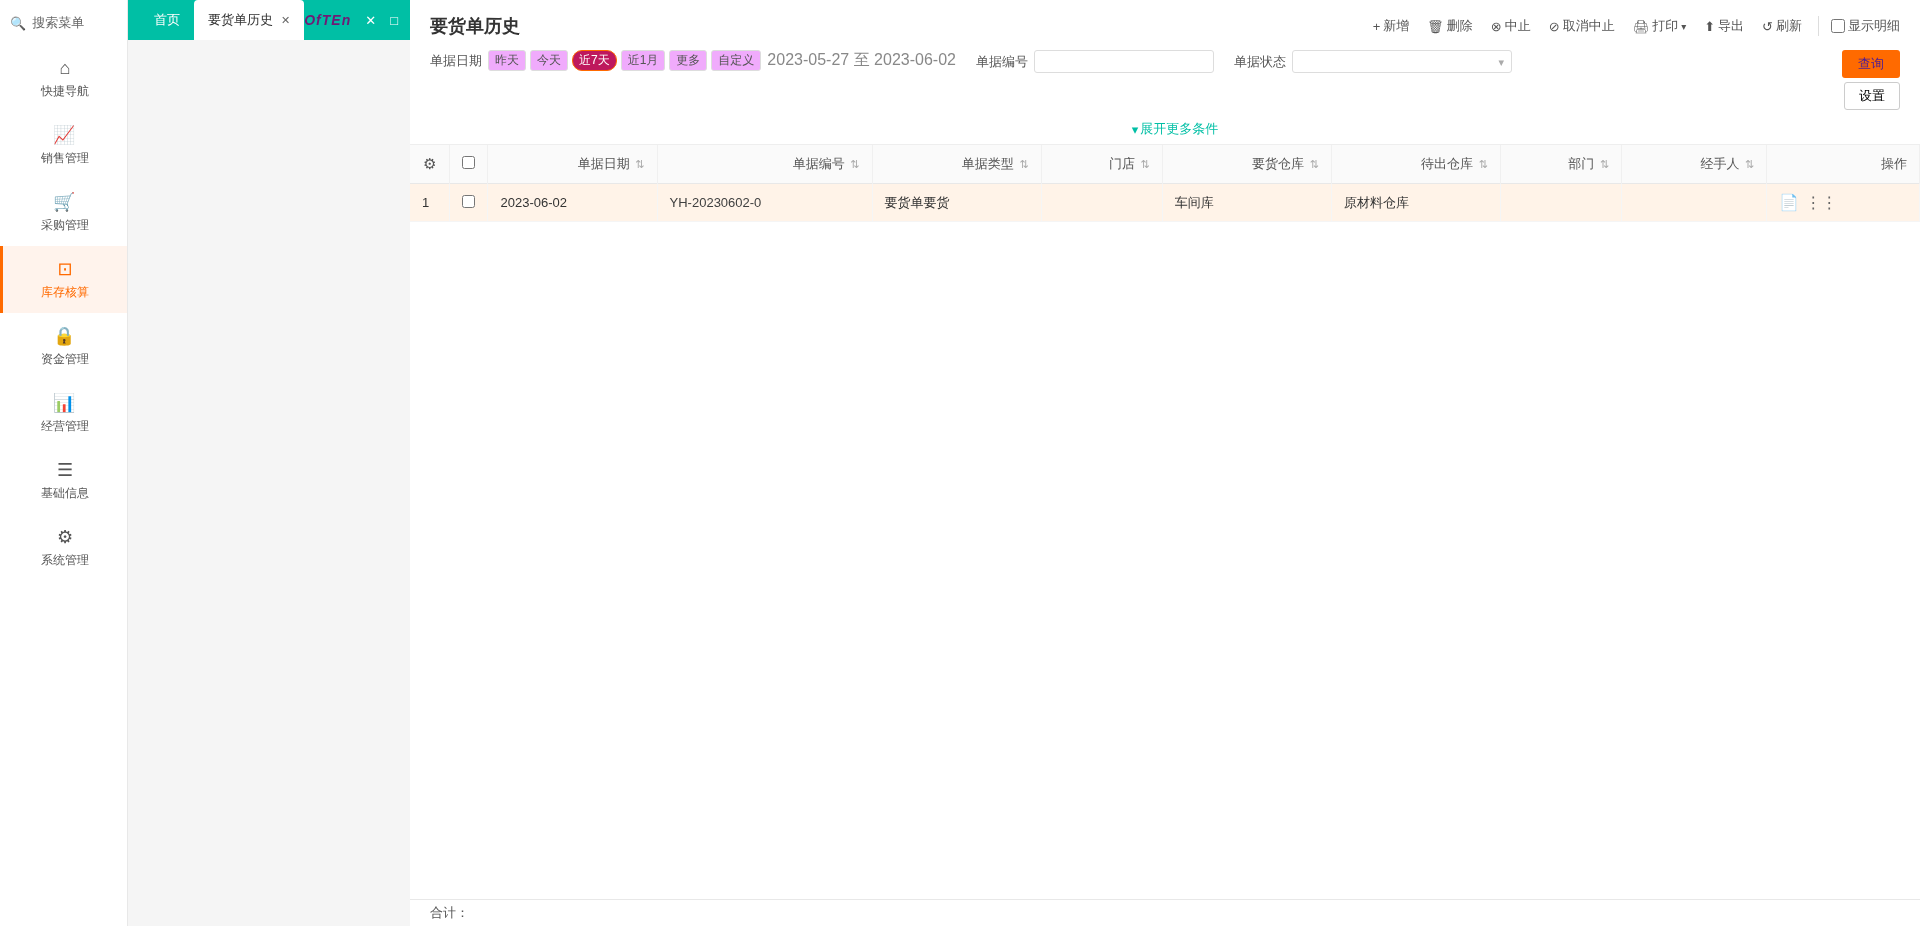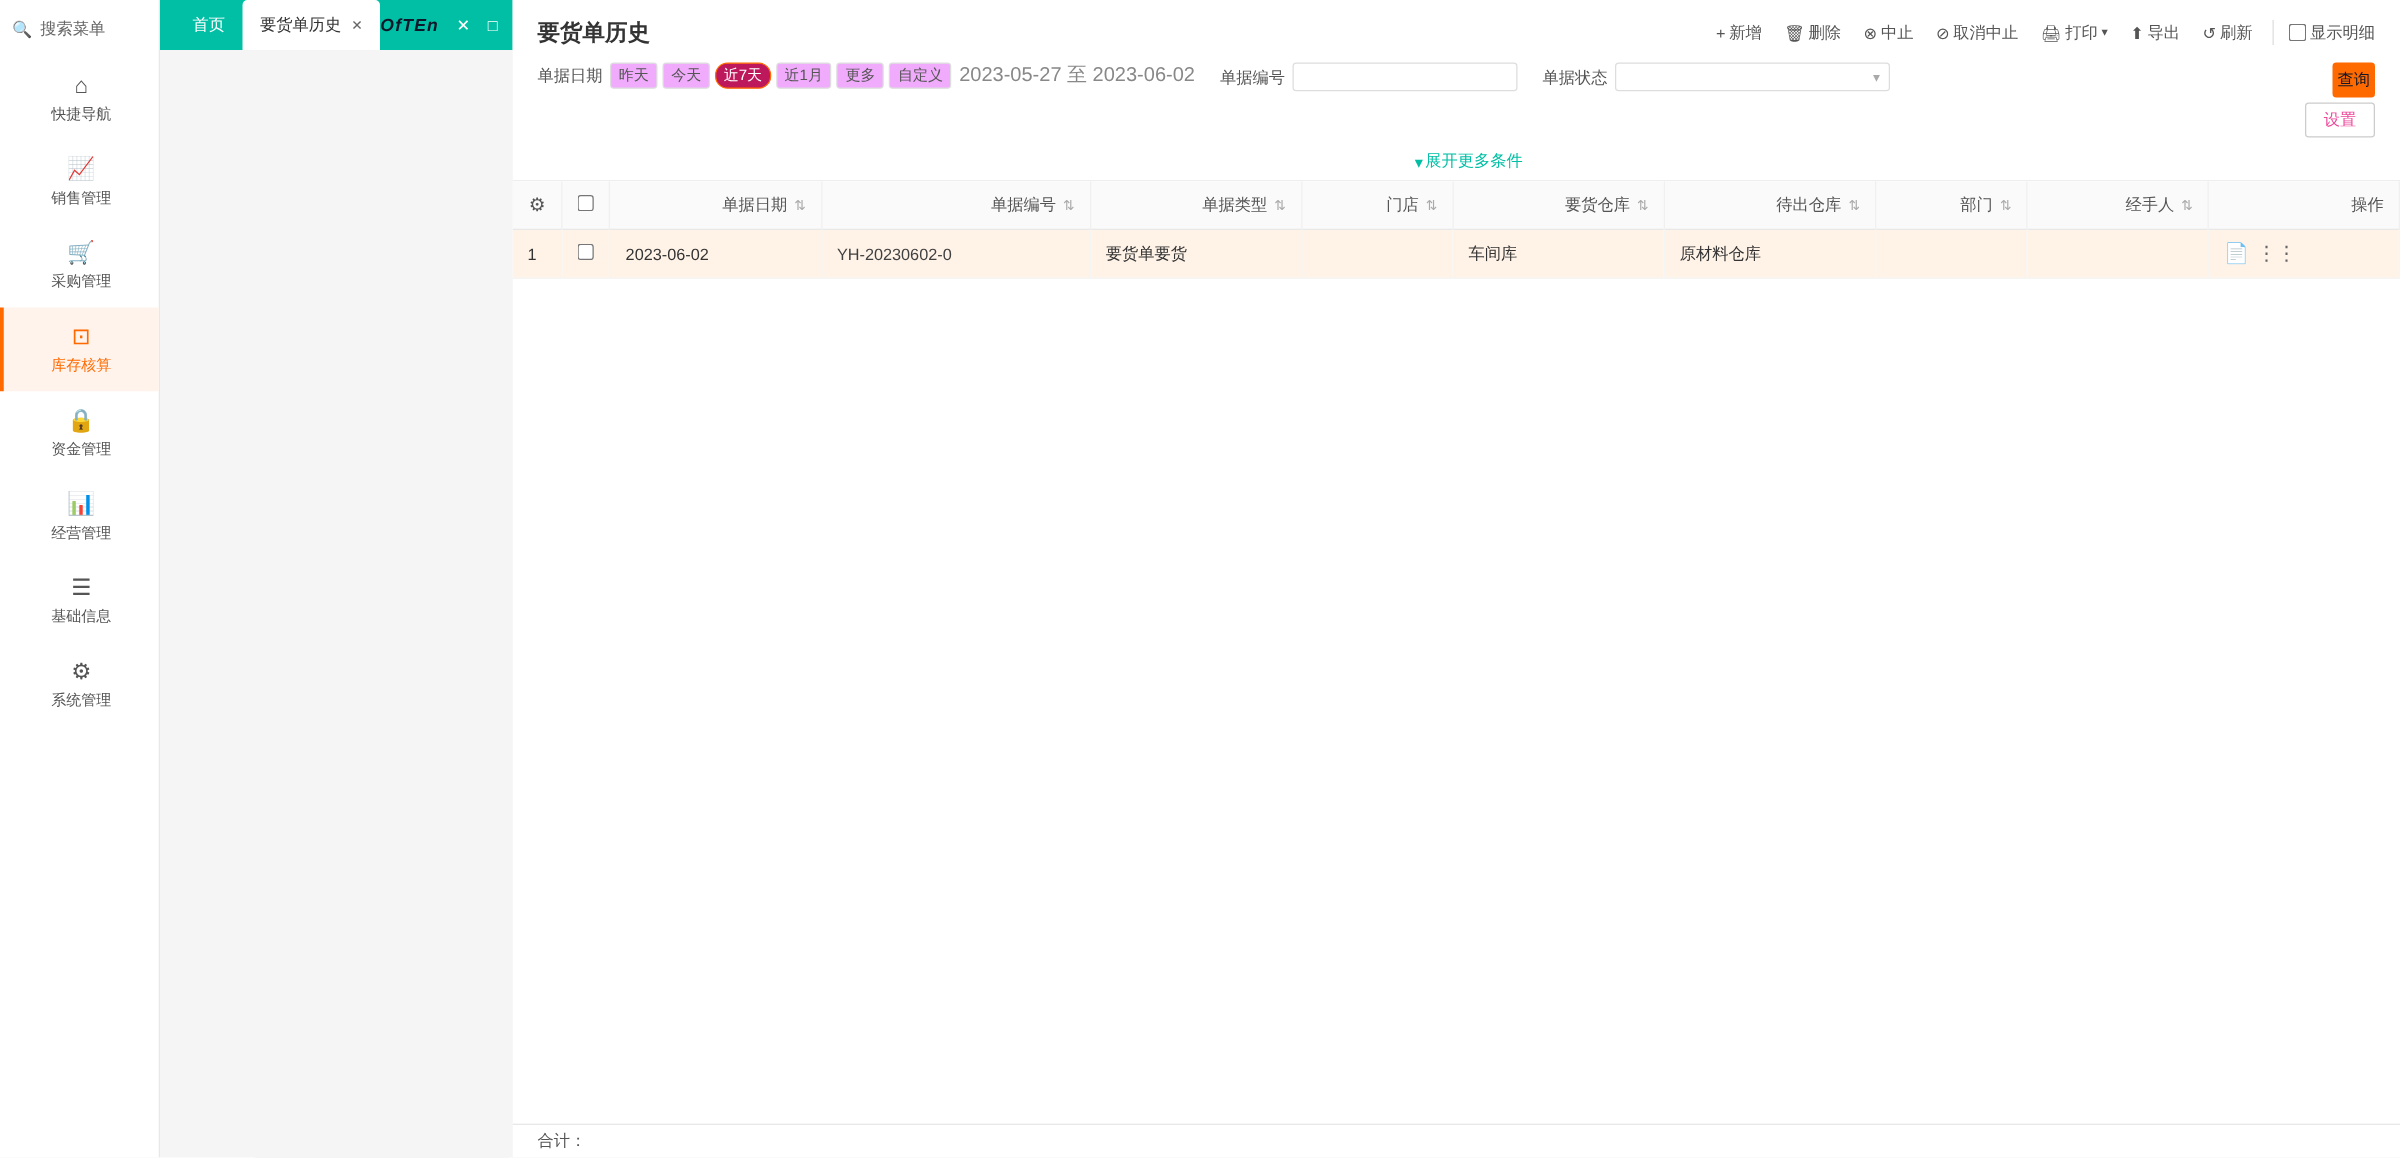--- a/index.html
+++ b/index.html
@@ -123,30 +123,30 @@
       gap: 3px;
       cursor: pointer;
       font-size: 13px;
       color: #555;
       background: none;
       border: none;
       padding: 2px 4px;
     }
     .btn-primary {
       background: #ff6a00;
-      color: #0f172a;
+      color: #4c1d95;
       border: none;
       border-radius: 3px;
-      padding: 5px 4px;
+      padding: 5px 16px;
       cursor: pointer;
       font-size: 13px;
     }
     .btn-setting {
       background: #fff;
-      color: #ec4899;
+      color: #000000;
       border: 1px solid #ccc;
       border-radius: 3px;
       padding: 4px 14px;
       cursor: pointer;
       font-size: 13px;
     }
     .display-btn {
       display: flex;
       align-items: center;
       gap: 3px;
@@ -351,21 +351,21 @@
 
   <div class="topbar">
     <div class="tab-item">
       <span>首页</span>
     </div>
     <div class="tab-item active">
       <span>要货单历史</span>
       <span class="tab-close">✕</span>
     </div>
     <div class="topbar-right">
-      <span style="color:#0f172a; font-size:14px; font-style:italic; font-weight:bold; letter-spacing:1px;text-align:right;">OfTEn</span>
+      <span style="color:#701a75; font-size:14px; font-style:italic; font-weight:bold; letter-spacing:1px;text-align:right;">OfTEn</span>
       <button class="topbar-btn">✕</button>
       <button class="topbar-btn">□</button>
     </div>
   </div>
 
   <div class="content-area">
 
     <div style="background:#fff; padding: 14px 20px 0 20px; border-bottom: 1px solid #eee;">
       <div class="page-title-row">
         <span class="page-title">要货单历史</span>

